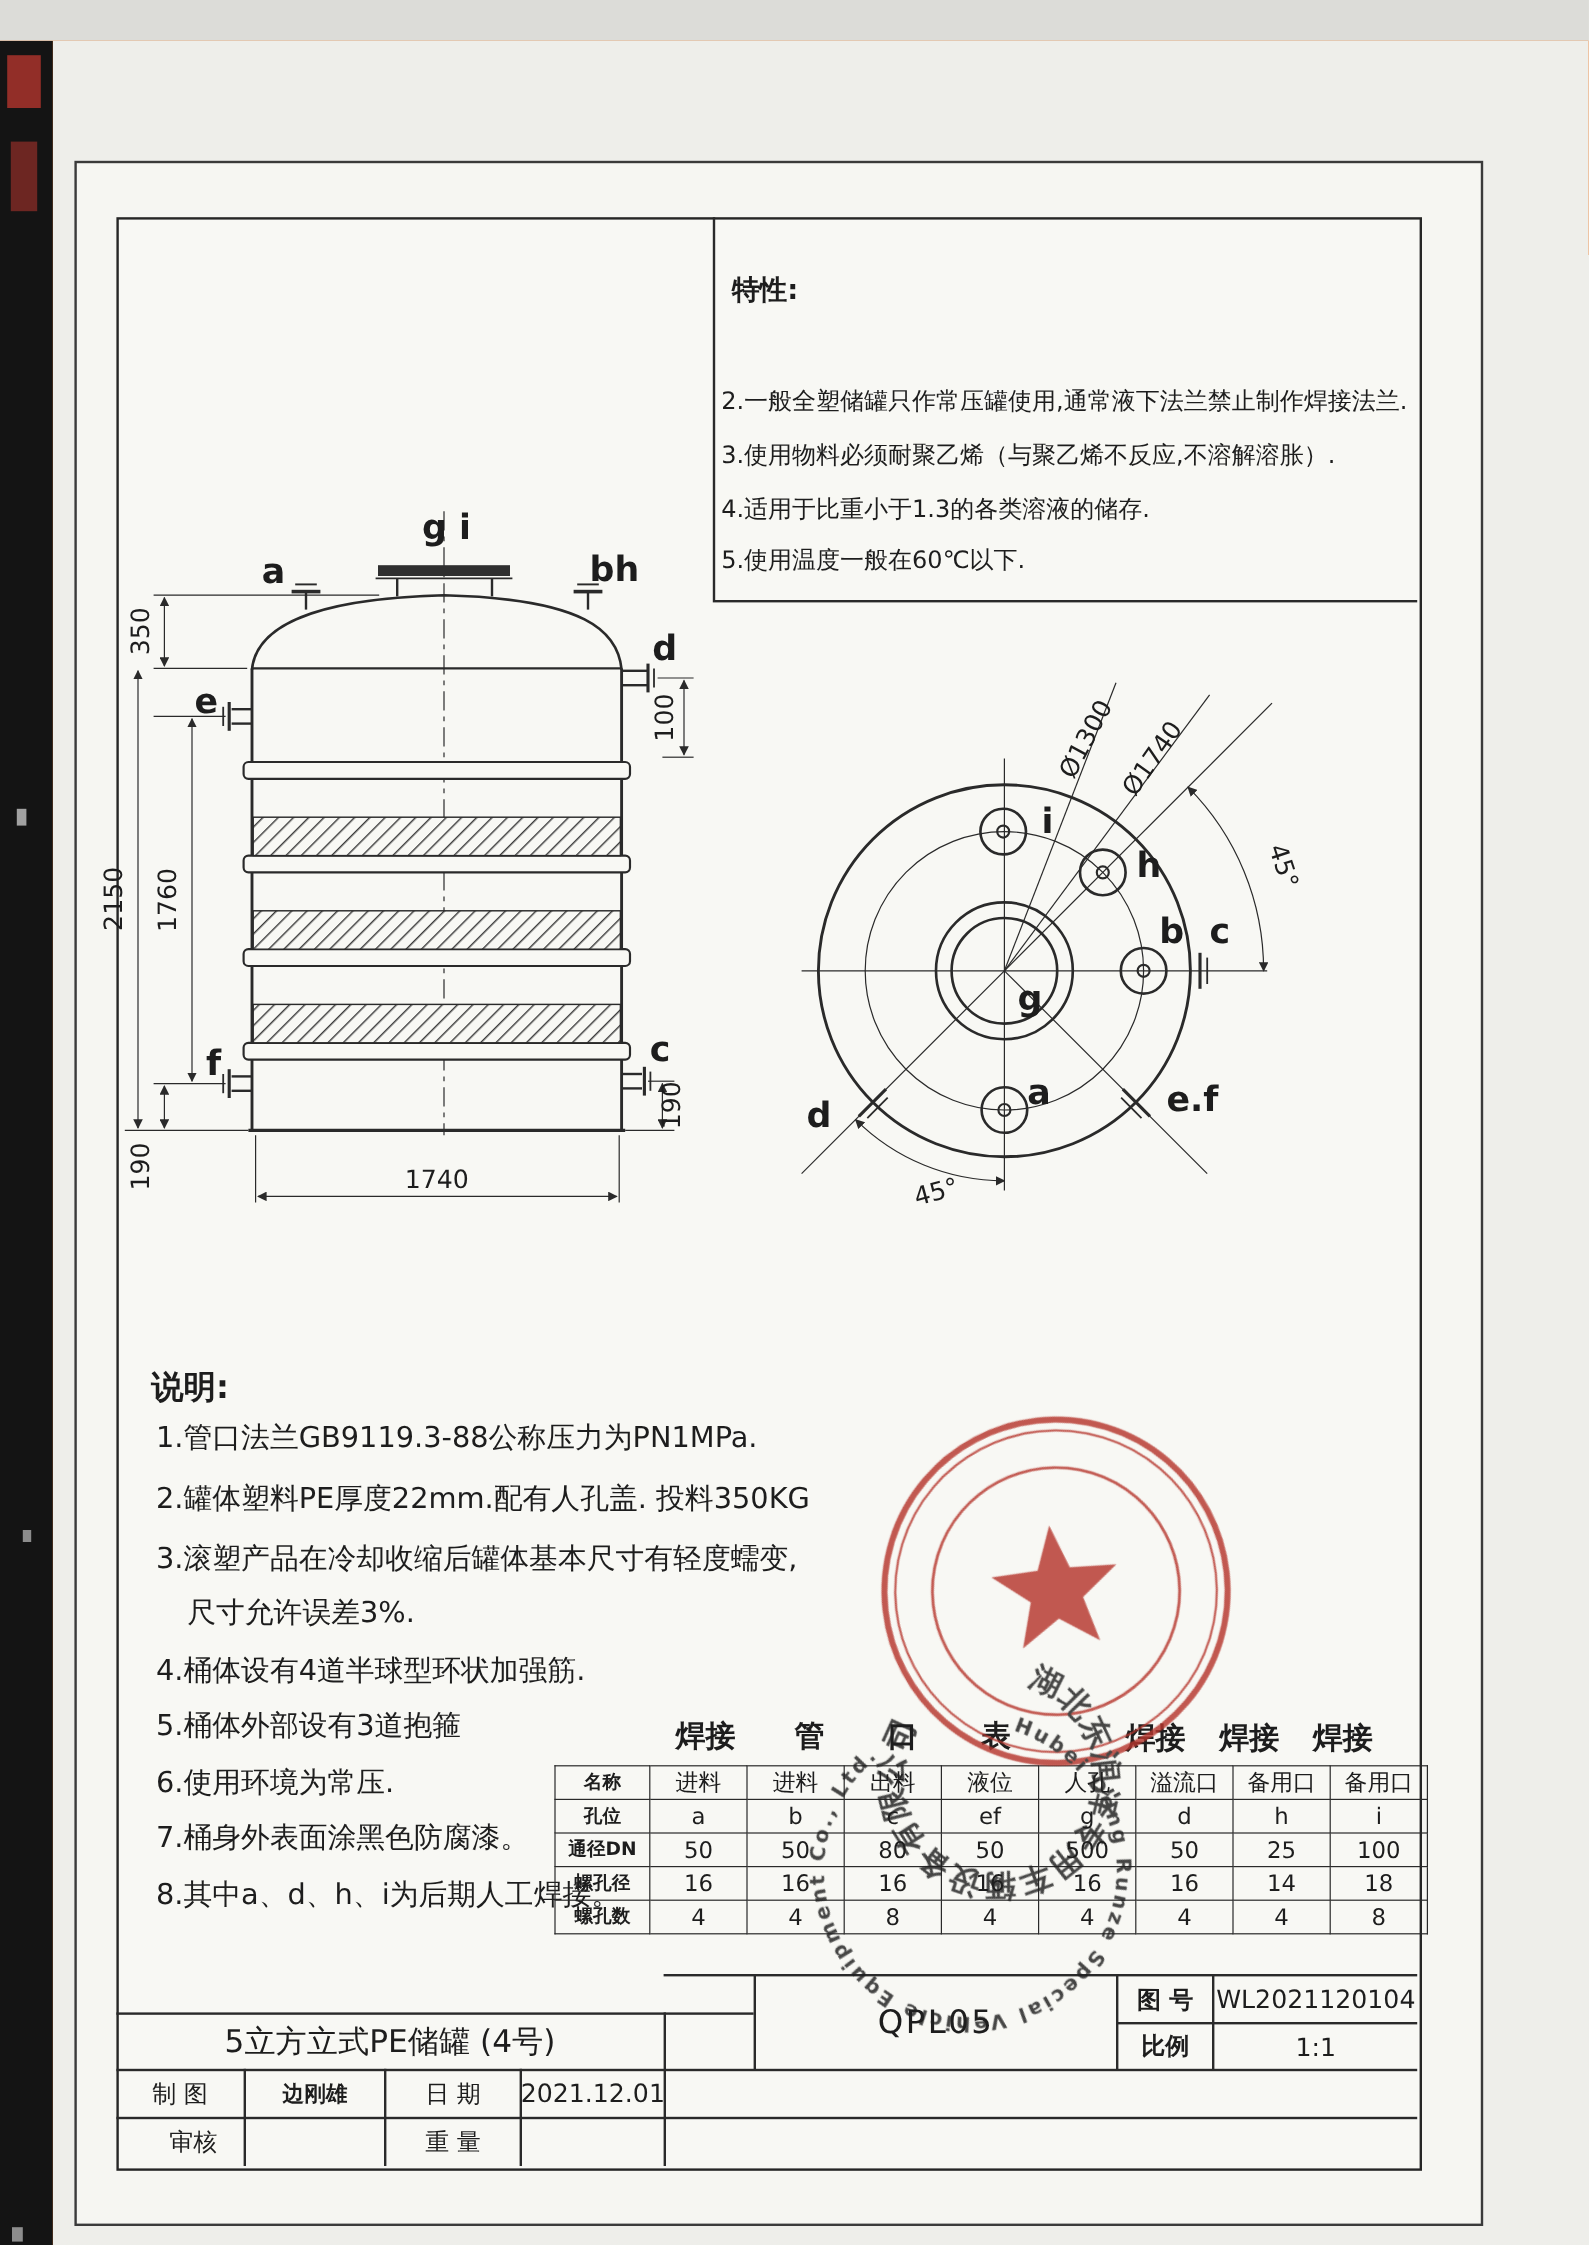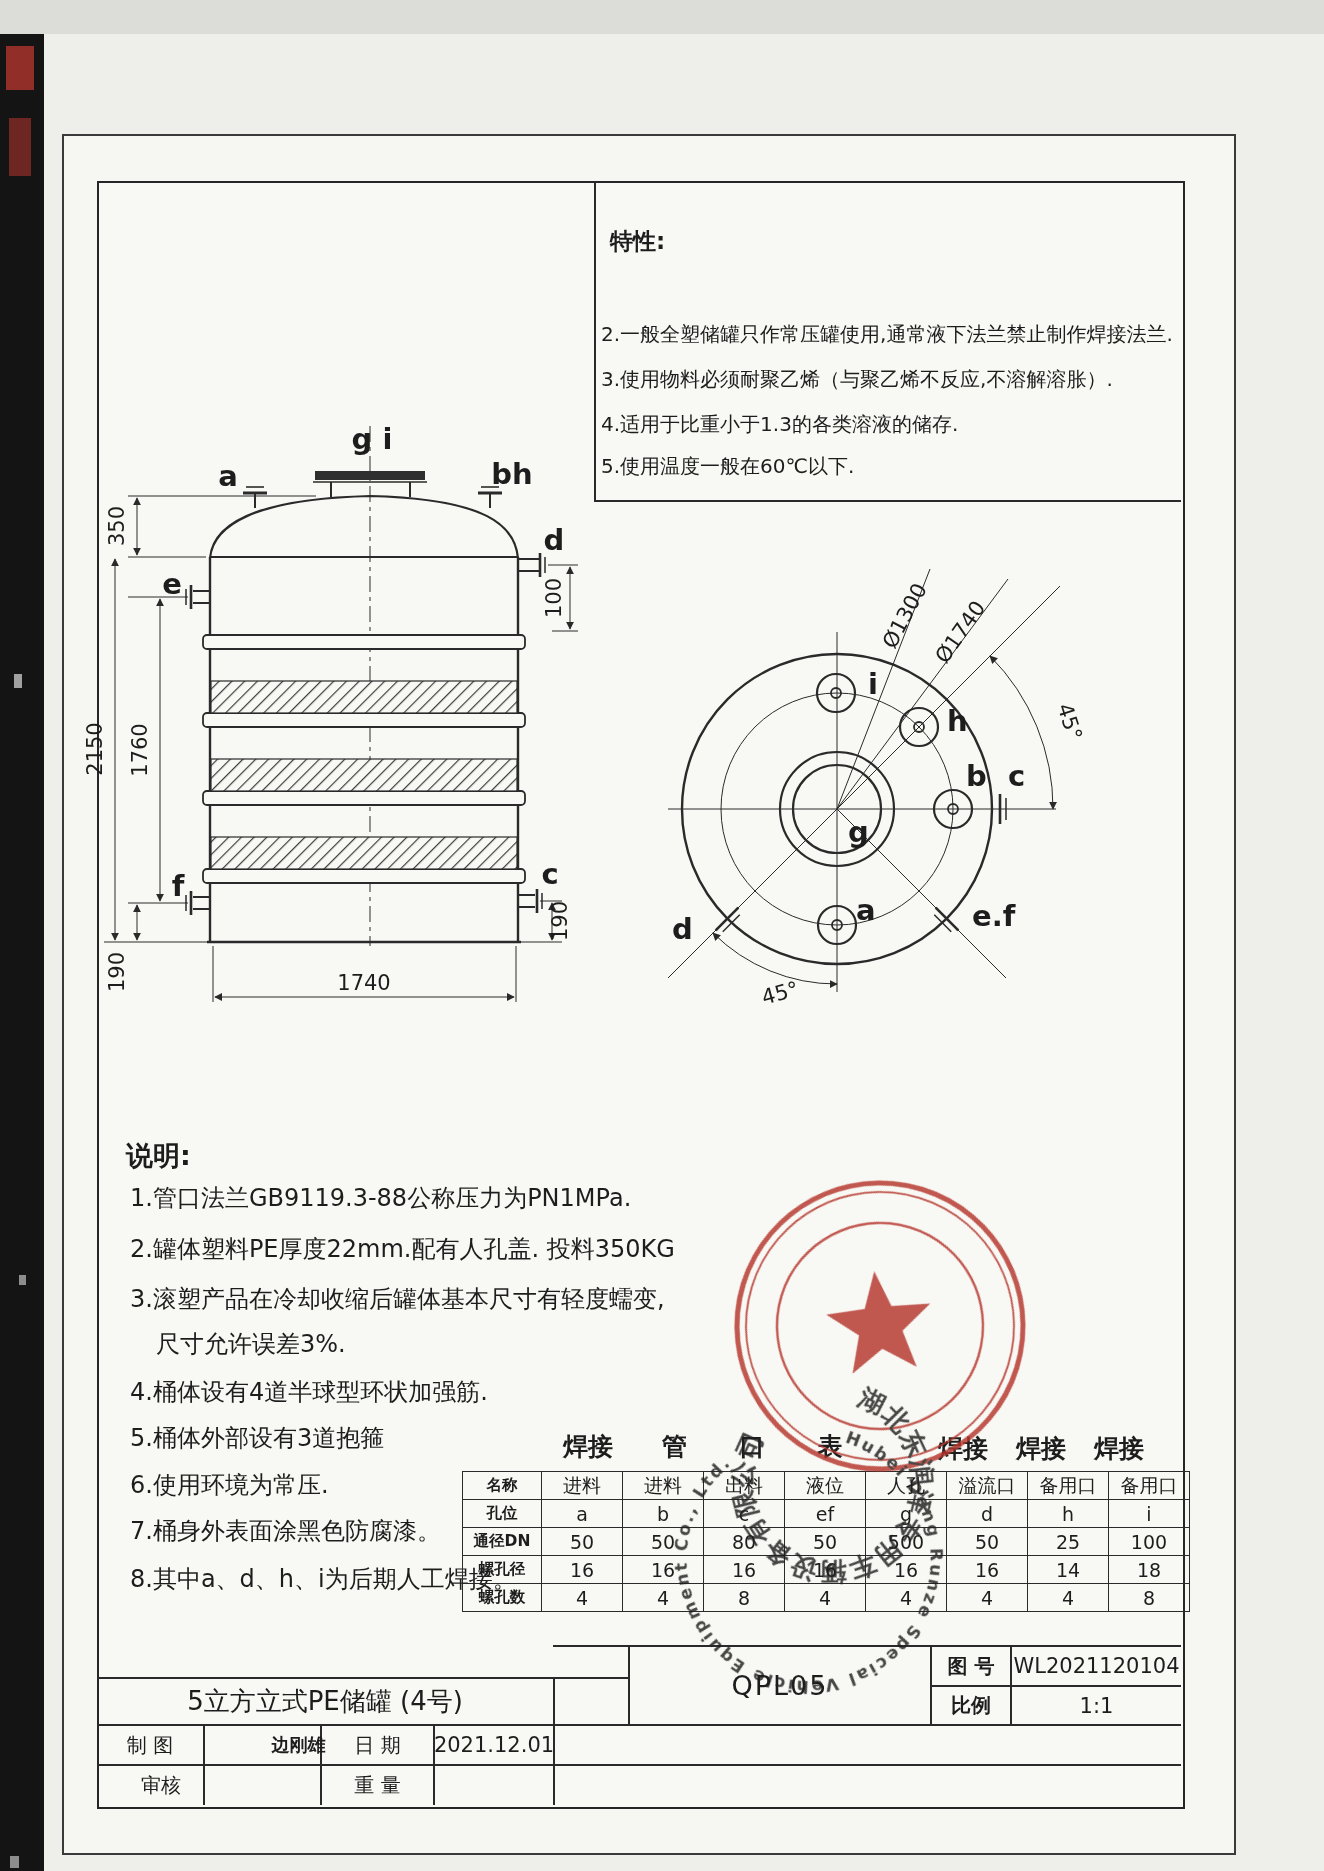--- a/index.html
+++ b/index.html
@@ -148,21 +148,21 @@
   <div class="vline" style="left:320px;top:1690px;width:2px;height:81px;"></div>
   <div class="vline" style="left:433px;top:1690px;width:2px;height:81px;"></div>
 
   <div class="cell" style="left:97px;top:1645px;width:456px;height:45px;font-size:26px;">5立方立式PE储罐 (4号)</div>
   <div class="cell" style="left:630px;top:1613px;width:300px;height:77px;font-size:27px;letter-spacing:2px;">QPL05</div>
   <div class="cell" style="left:932px;top:1613px;width:78px;height:38px;font-size:20px;font-weight:bold;">图 号</div>
   <div class="cell" style="left:1012px;top:1613px;width:169px;height:38px;font-size:21px;">WL2021120104</div>
   <div class="cell" style="left:932px;top:1653px;width:78px;height:37px;font-size:20px;font-weight:bold;">比例</div>
   <div class="cell" style="left:1012px;top:1653px;width:169px;height:37px;font-size:21px;">1:1</div>
   <div class="cell" style="left:97px;top:1692px;width:106px;height:38px;font-size:20px;">制 图</div>
-  <div class="cell" style="left:205px;top:1692px;width:115px;height:38px;font-size:18px;font-weight:bold;padding-left:36px;">边刚雄</div>
+  <div class="cell" style="left:205px;top:1692px;width:115px;height:38px;font-size:18px;font-weight:bold;">边刚雄</div>
   <div class="cell" style="left:322px;top:1692px;width:111px;height:38px;font-size:20px;">日 期</div>
   <div class="cell" style="left:435px;top:1692px;width:118px;height:38px;font-size:21px;">2021.12.01</div>
   <div class="cell" style="left:97px;top:1732px;width:128px;height:38px;font-size:20px;">审核</div>
   <div class="cell" style="left:322px;top:1732px;width:111px;height:38px;font-size:20px;">重 量</div>
 
   <svg width="1324" height="1871" viewBox="0 0 1324 1871">
     <defs>
       <marker id="arr" viewBox="0 0 10 10" refX="9" refY="5" markerWidth="8" markerHeight="8" orient="auto-start-reverse">
         <path d="M0,0 L10,5 L0,10 z" fill="#2a2a2a"></path>
       </marker>

